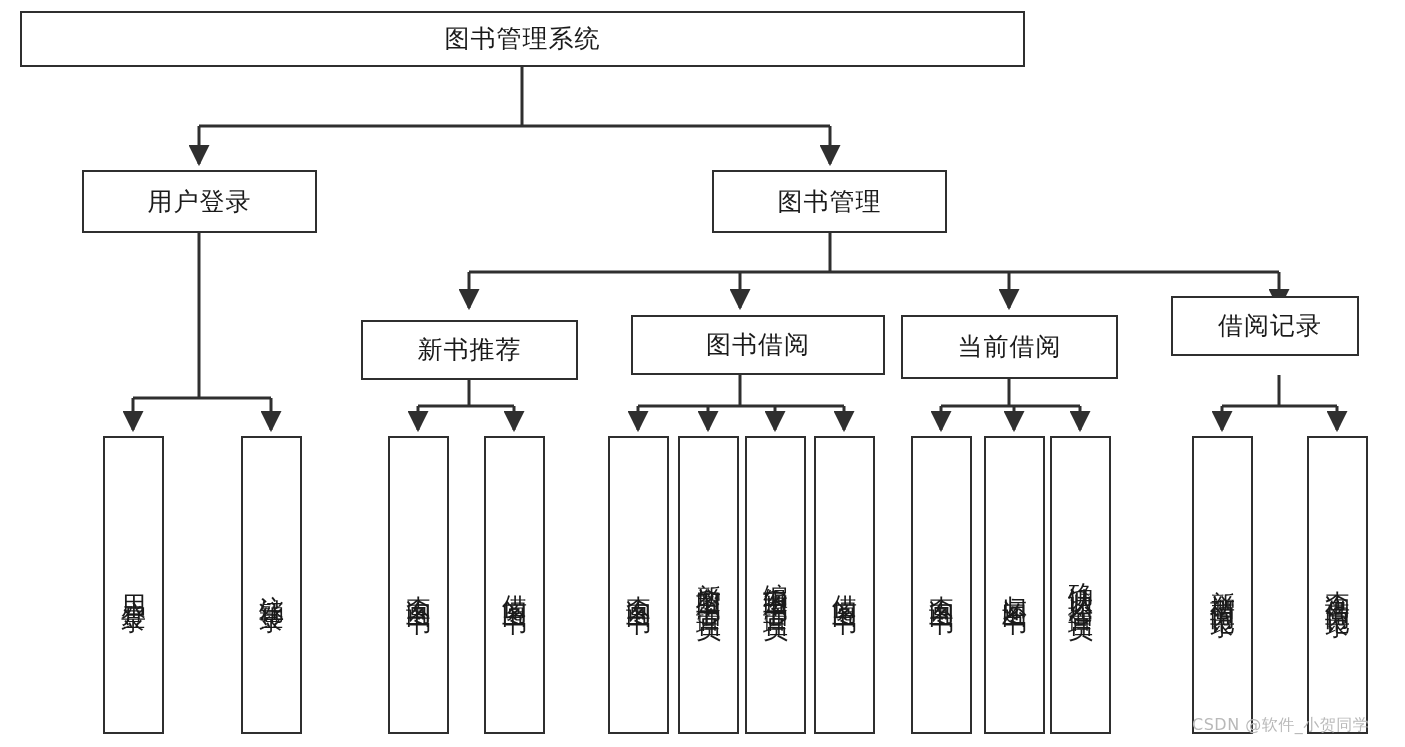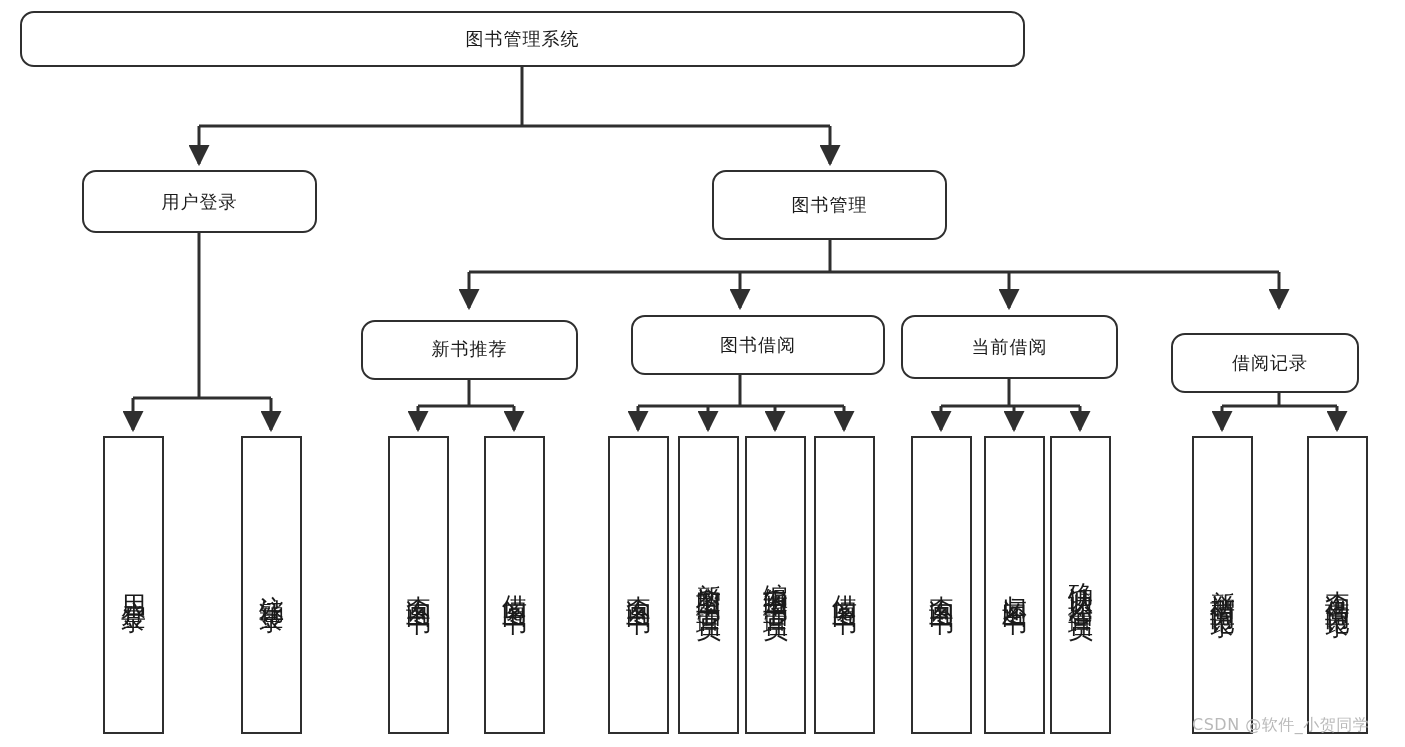--- a/index.html
+++ b/index.html
@@ -28,24 +28,23 @@
     position: absolute;
     box-sizing: border-box;
     border: 2.5px solid #2f2f2f;
     background: #ffffff;
     display: flex;
     align-items: center;
     justify-content: center;
     color: #1a1a1a;
   }
   .node.horiz {
-    font-size: 18px;
+    font-size: 25px;
     line-height: 1.1;
     letter-spacing: 1px;
-    border-radius: 14px;
   }
   .node.vert {
     writing-mode: vertical-rl;
     text-orientation: upright;
     font-size: 25px;
     line-height: 1.32;
     letter-spacing: 5px;
     padding-top: 4px;
     padding-bottom: 4px;
   }
@@ -117,34 +116,34 @@
     </g>
   </svg>
 
   <div class="node horiz" style="left:20px; top:11px; width:1005px; height:56px;">
     <span>图书管理系统</span>
   </div>
 
   <div class="node horiz" style="left:82px; top:170px; width:235px; height:63px;">
     <span>用户登录</span>
   </div>
-  <div class="node horiz" style="left:712px; top:170px; width:235px; height:70px;">
+  <div class="node horiz" style="left:712px; top:170px; width:235px; height:63px;">
     <span>图书管理</span>
   </div>
 
   <div class="node horiz" style="left:361px; top:320px; width:217px; height:60px;font-family:Liberation Serif, serif;">
     <span>新书推荐</span>
   </div>
   <div class="node horiz" style="left:631px; top:315px; width:254px; height:60px;">
     <span>图书借阅</span>
   </div>
   <div class="node horiz" style="left:901px; top:315px; width:217px; height:64px;">
     <span>当前借阅</span>
   </div>
-  <div class="node horiz" style="left:1171px; top:333px; width:188px; height:60px;padding-left:10px;">
+  <div class="node horiz" style="left:1171px; top:296px; width:188px; height:60px;padding-left:10px;">
     <span>借阅记录</span>
   </div>
 
   <div class="node vert" style="left:103px; top:436px; width:61px; height:298px;">
     <span>用户登录</span>
   </div>
   <div class="node vert" style="left:241px; top:436px; width:61px; height:298px;">
     <span>注销登录</span>
   </div>
 

